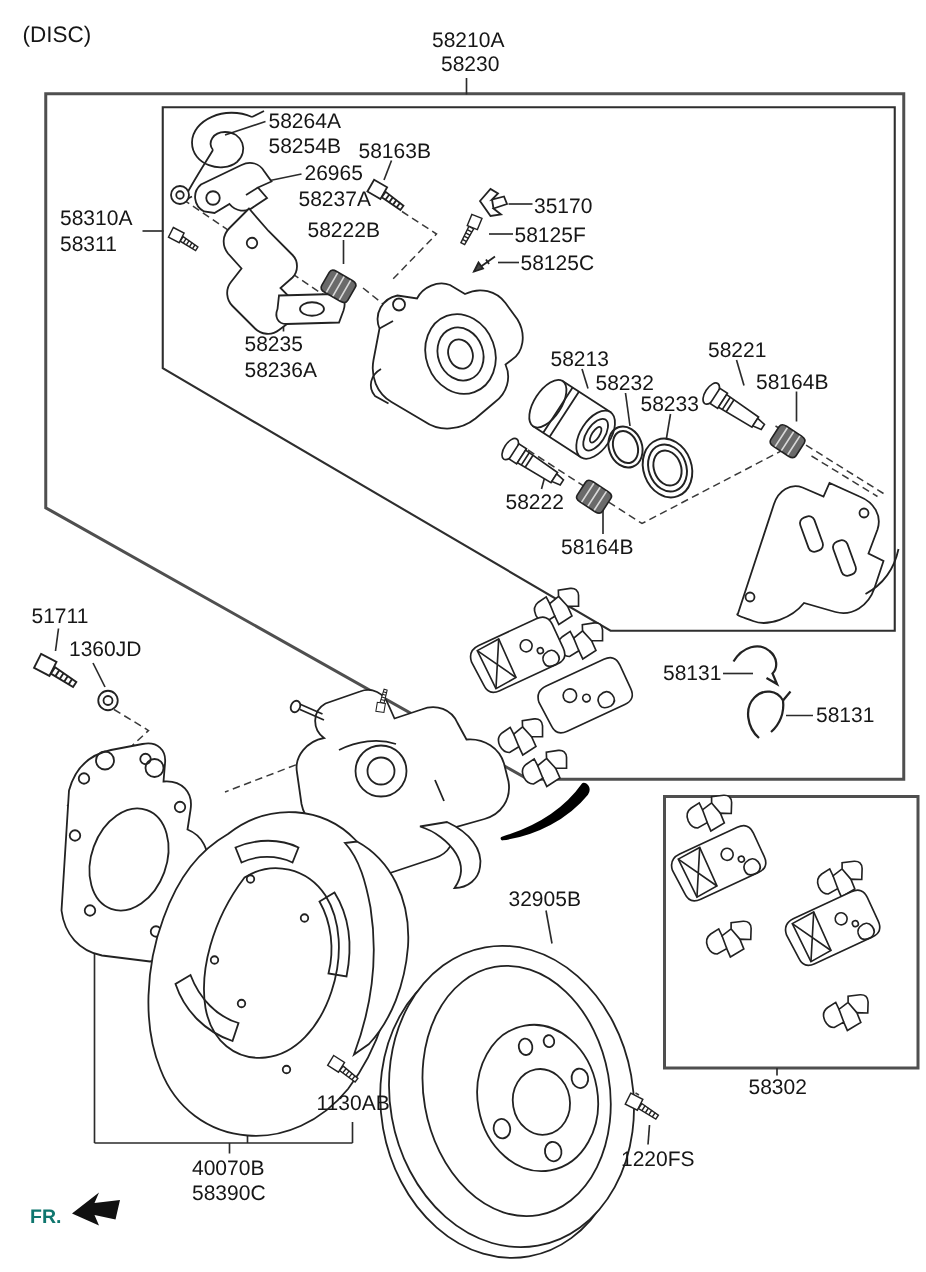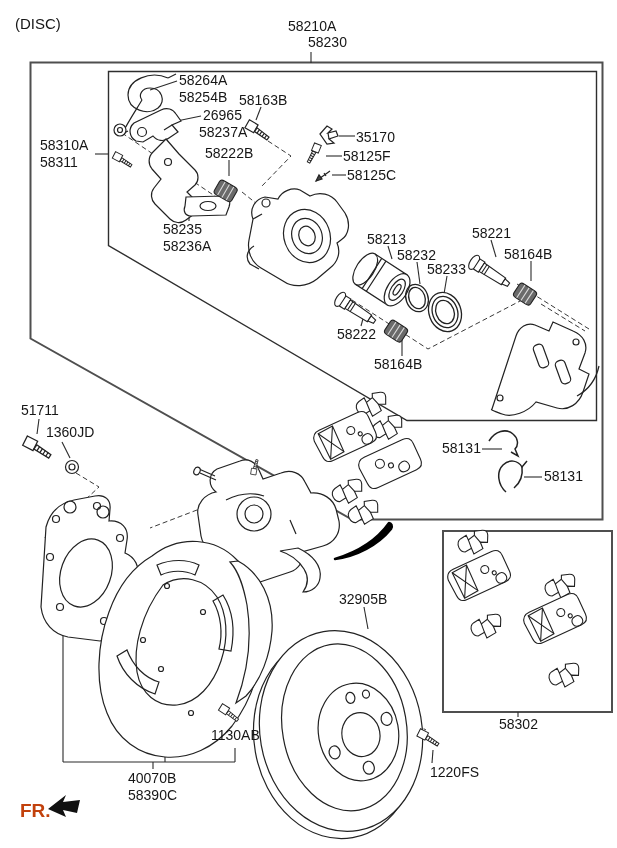--- a/index.html
+++ b/index.html
@@ -2,21 +2,21 @@
 <html><head>
 <meta charset="utf-8">
 <style>
   html,body{margin:0;padding:0;background:#fff;}
   .stage{position:relative;width:617px;height:848px;background:#fff;
          font-family:"Liberation Sans",sans-serif;overflow:hidden;}
   .art{position:absolute;left:0;top:0;}
   .lbl{position:absolute;font-size:14px;line-height:15px;color:#161616;
        white-space:nowrap;letter-spacing:0;}
   .lbl.big{font-size:15px;}
-  .lbl.fr{font-size:19px;font-weight:bold;color:#c2410c;}
+  .lbl.fr{font-size:13px;font-weight:bold;color:#0f766e;}
 </style>
 </head>
 <body>
 
 <div class="stage">
 
   <svg class="art" width="617" height="848" viewBox="0 0 617 848">
     <defs>
       <g id="clipShape" fill="#fff">
         <path d="M1,12 Q0,6 5,4 L11,2 L12,7 L19,4 L20,0 L28,1 Q33,2 32,7 L30,14 L23,12 L24,19 L14,22 L13,16 L6,18 Q2,17 1,12 Z"></path>
@@ -262,21 +262,21 @@
       <use href="#clipShape" transform="translate(542,580) rotate(-14)"></use>
       <use href="#padComposite" transform="translate(520,610) rotate(-18)"></use>
       <use href="#clipShape" transform="translate(546,669) rotate(-14)"></use>
     </g>
 
     <polygon points="48,809 66,795 63,802 80,800 77,813 63,810 66,817" fill="#111"></polygon>
   </svg>
 
   <div class="lbl big" style="left:15px;top:16px">(DISC)</div>
   <div class="lbl" style="left:288px;top:19px">58210A</div>
-  <div class="lbl" style="left:308px;top:35px">58230</div>
+  <div class="lbl" style="left:294px;top:35px">58230</div>
   <div class="lbl" style="left:40px;top:138px">58310A</div>
   <div class="lbl" style="left:40px;top:155px">58311</div>
   <div class="lbl" style="left:179px;top:73px">58264A</div>
   <div class="lbl" style="left:179px;top:90px">58254B</div>
   <div class="lbl" style="left:239px;top:93px">58163B</div>
   <div class="lbl" style="left:203px;top:108px">26965</div>
   <div class="lbl" style="left:199px;top:125px">58237A</div>
   <div class="lbl" style="left:205px;top:146px">58222B</div>
   <div class="lbl" style="left:163px;top:222px">58235</div>
   <div class="lbl" style="left:163px;top:239px">58236A</div>
@@ -291,16 +291,16 @@
   <div class="lbl" style="left:337px;top:327px">58222</div>
   <div class="lbl" style="left:374px;top:357px">58164B</div>
   <div class="lbl" style="left:21px;top:403px">51711</div>
   <div class="lbl" style="left:46px;top:425px">1360JD</div>
   <div class="lbl" style="left:442px;top:441px">58131</div>
   <div class="lbl" style="left:544px;top:469px">58131</div>
   <div class="lbl" style="left:339px;top:592px">32905B</div>
   <div class="lbl" style="left:211px;top:728px">1130AB</div>
   <div class="lbl" style="left:128px;top:771px">40070B</div>
   <div class="lbl" style="left:128px;top:788px">58390C</div>
-  <div class="lbl" style="left:430px;top:765px">1220FS</div>
+  <div class="lbl" style="left:414px;top:765px">1220FS</div>
   <div class="lbl" style="left:499px;top:717px">58302</div>
   <div class="lbl fr" style="left:20px;top:803px">FR.</div>
 </div>
 
 </body></html>

